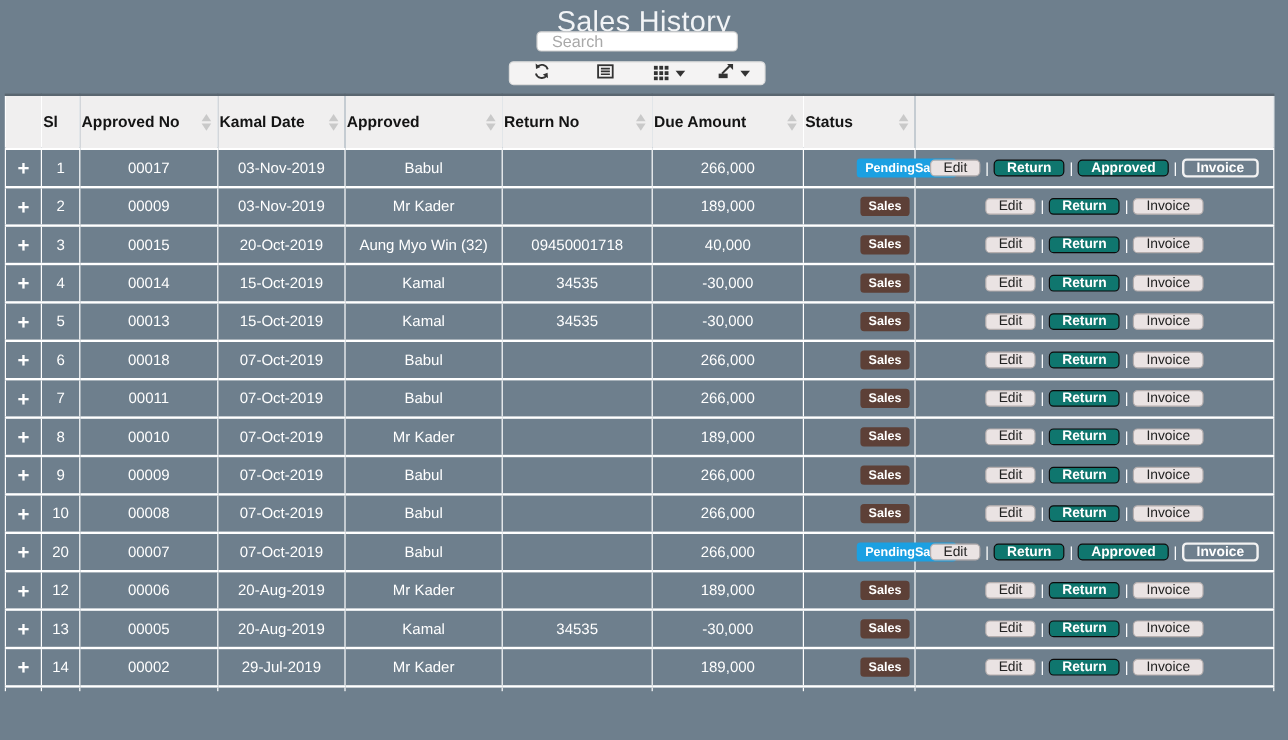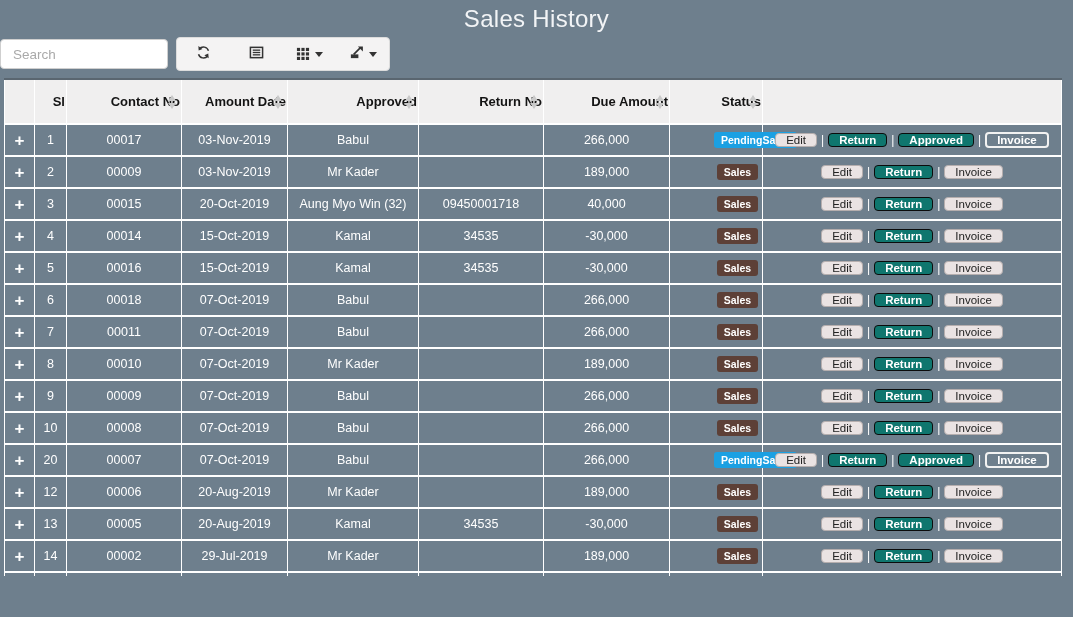--- a/index.html
+++ b/index.html
@@ -7,22 +7,22 @@
   body {
     width: 1073px; height: 617px; overflow: hidden;
     background: #6e7f8d;
     font-family: "Liberation Sans", sans-serif;
   }
   .page-title {
     margin: 5px 0 0 0; text-align: center;
     color: #f2f4f6; font-size: 24px; font-weight: normal; letter-spacing: .3px;
   }
   .controls {
-    display: flex; align-items: center;
-    gap: 8px; margin: 4px 11px 7px 0; height: 34px;
+    display: flex; justify-content: flex-end; align-items: center;
+    gap: 8px; margin: 4px 11px 7px 0; height: 34px; flex-direction: column;
   }
   .search-input {
     width: 168px; height: 30px; border: 1px solid #cfcfcf; border-radius: 4px;
     padding: 0 12px; font-size: 13.5px; color: #333; outline: none;
     font-family: "Liberation Sans", sans-serif;
   }
   .search-input::placeholder { color: #a9a9a9; }
   .btn-toolbar {
     display: flex; height: 34px; width: 214px;
     background: #f4f3f3; border: 1px solid #dcdcdc; border-radius: 4px;
@@ -41,21 +41,21 @@
     width: 1058px; margin-left: 4px;
     border-collapse: collapse; table-layout: fixed;
     border-top: 2px solid #5a6670;
     border-left: 1px solid #fff; border-right: 1px solid #fff;
   }
   col.c0 { width: 30px; }  col.c1 { width: 32px; }  col.c2 { width: 115px; }
   col.c3 { width: 106px; } col.c4 { width: 131px; } col.c5 { width: 125px; }
   col.c6 { width: 126px; } col.c7 { width: 93px; }
   thead th {
     background: #f0efef; height: 45px; position: relative;
-    color: #141414; font-size: 13px; font-weight: bold; text-align: right;
+    color: #141414; font-size: 13px; font-weight: bold; text-align: left;
     border-left: 1px solid #fff; border-bottom: 2px solid #fff;
   }
   thead th:first-child { border-left: none; }
   .sort {
     position: absolute; right: 5px; top: 50%; transform: translateY(-50%);
     display: flex; flex-direction: column; gap: 2px; cursor: pointer;
   }
   .sort i { display: block; width: 0; height: 0;
     border-left: 4.5px solid transparent; border-right: 4.5px solid transparent; }
   .sort .up   { border-bottom: 6px solid #c9c9c9; }
@@ -153,25 +153,25 @@
       <col class="c4">
     <col class="c5">
       <col class="c6">
       <col class="c7">
       <col class="c8">
   </colgroup>
   <thead>
     <tr>
       <th></th>
       <th><span>Sl</span></th>
-      <th><span>Contact No</span><span class="sort">
-            <i class="up"></i>
-            <i class="down"></i>
-          </span></th>
-      <th><span>Amount Date</span><span class="sort">
+      <th><span>Approved No</span><span class="sort">
+            <i class="up"></i>
+            <i class="down"></i>
+          </span></th>
+      <th><span>Kamal Date</span><span class="sort">
             <i class="up"></i>
             <i class="down"></i>
           </span></th>
       <th><span>Approved</span><span class="sort">
             <i class="up"></i>
             <i class="down"></i>
           </span></th>
       <th><span>Return No</span><span class="sort">
             <i class="up"></i>
             <i class="down"></i>
@@ -228,21 +228,21 @@
         <td>15-Oct-2019</td>
         <td>Kamal</td>
         <td>34535</td>
         <td>-30,000</td>
         <td><span class="badge" style="background: rgb(93, 64, 55);">Sales</span></td>
         <td><button class="abtn light">Edit</button><span class="sep">|</span><button class="abtn dark">Return</button><span class="sep">|</span><button class="abtn light">Invoice</button></td>
       </tr>
       <tr>
         <td><span class="plus">+</span></td>
         <td>5</td>
-        <td>00016</td>
+        <td>00013</td>
         <td>15-Oct-2019</td>
         <td>Kamal</td>
         <td>34535</td>
         <td>-30,000</td>
         <td><span class="badge" style="background: rgb(93, 64, 55);">Sales</span></td>
         <td><button class="abtn light">Edit</button><span class="sep">|</span><button class="abtn dark">Return</button><span class="sep">|</span><button class="abtn light">Invoice</button></td>
       </tr>
       <tr>
         <td><span class="plus">+</span></td>
         <td>6</td>

